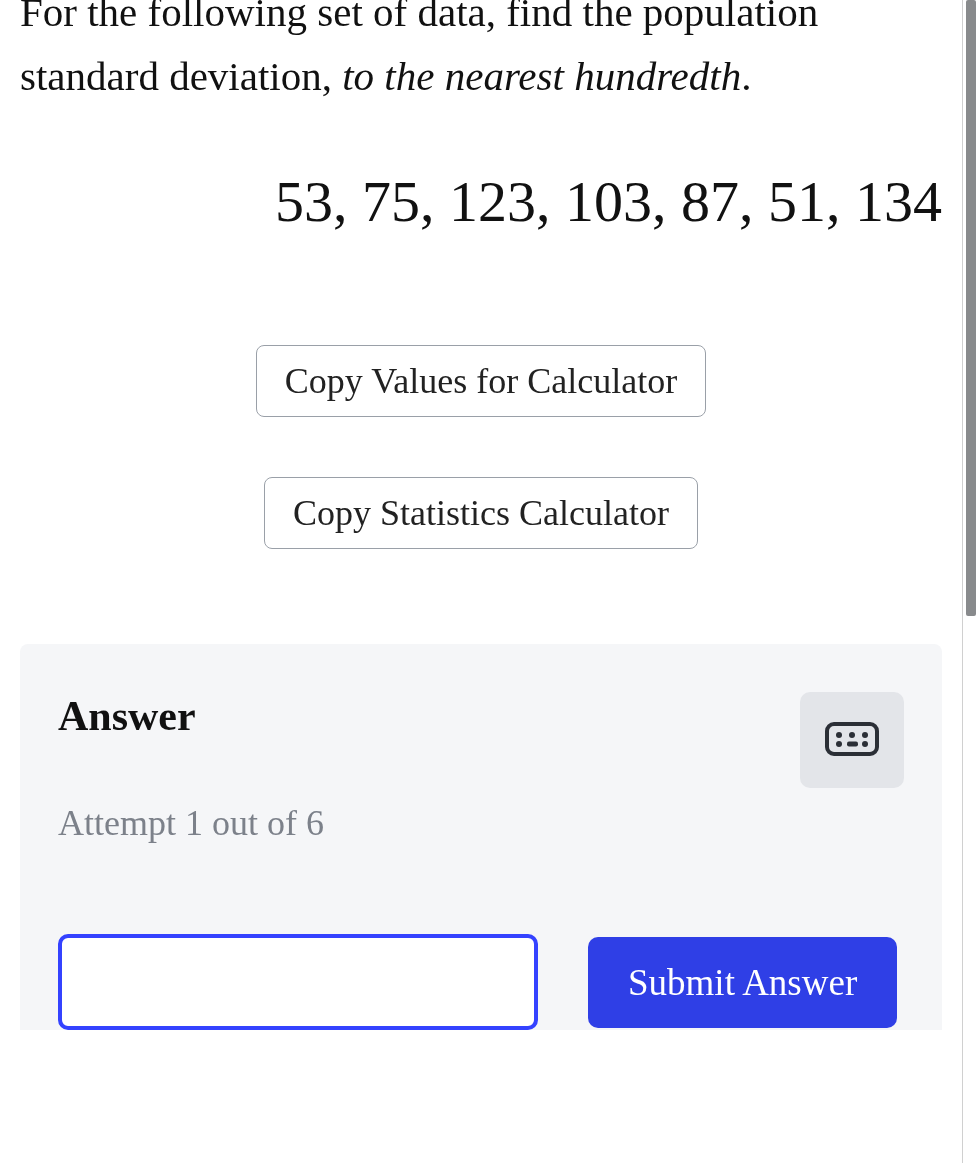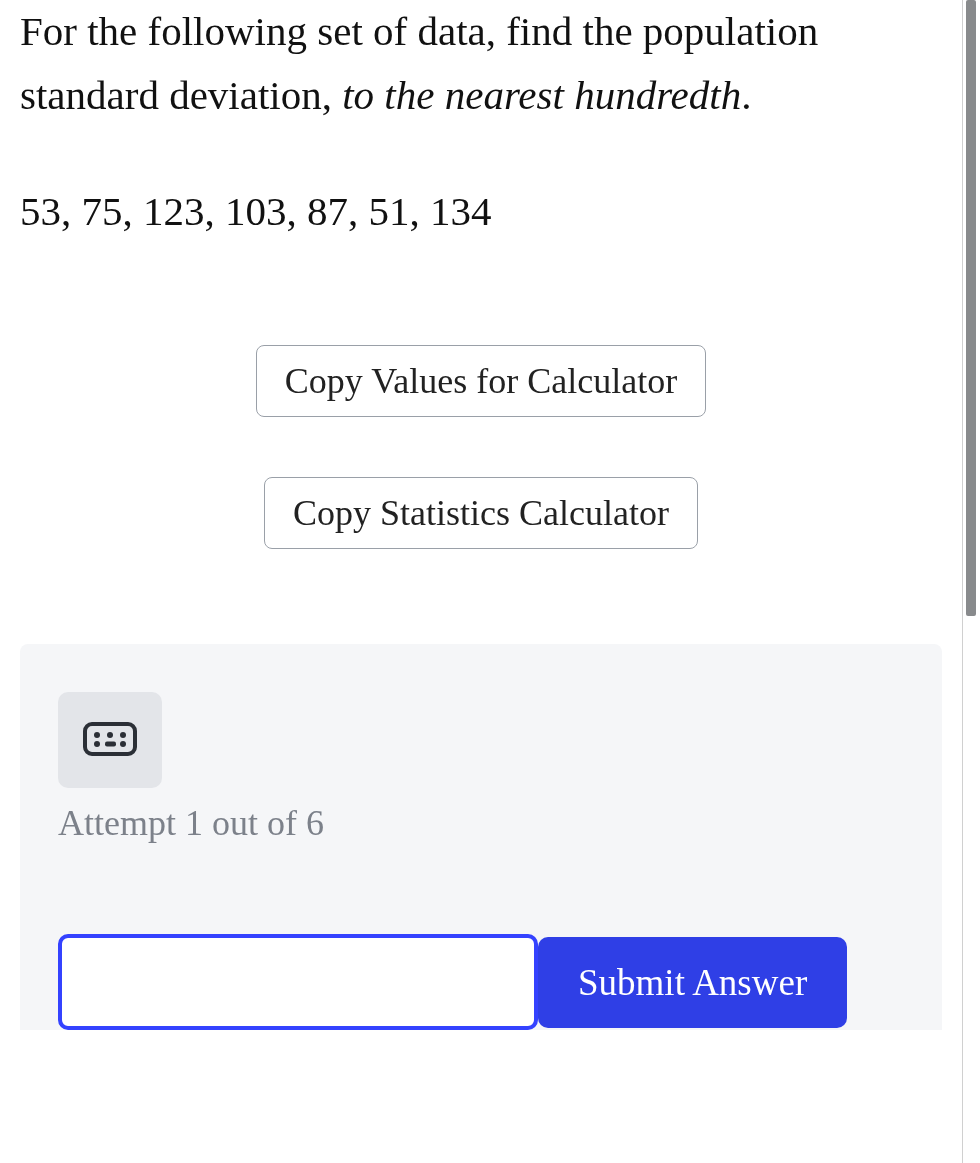--- a/index.html
+++ b/index.html
@@ -43,22 +43,22 @@
     font-size: 41px;
     line-height: 1.55;
     color: #111;
     font-weight: 400;
     margin-bottom: 60px;
   }
   .question .italic {
     font-style: italic;
   }
   .data-values {
-    text-align: left;
-    font-size: 41px;
+    text-align: right;
+    font-size: 58px;
     font-weight: 400;
     color: #111;
     margin-bottom: 110px;
     font-family: Georgia, serif;
   }
   .action-buttons {
     display: flex;
     flex-direction: column;
     align-items: center;
     gap: 60px;
@@ -107,20 +107,21 @@
     height: 34px;
   }
   .attempt-text {
     font-size: 36px;
     color: #7c818a;
     margin-bottom: 90px;
   }
   .answer-row {
     display: flex;
     align-items: center;
+    gap: 50px;
   }
   .answer-input {
     width: 480px;
     height: 96px;
     border: 4px solid #3442ff;
     border-radius: 10px;
     background: #ffffff;
     font-size: 40px;
     font-family: Georgia, serif;
     padding: 0 18px;
@@ -165,20 +166,21 @@
 
   <div class="data-values">53, 75, 123, 103, 87, 51, 134</div>
 
   <div class="action-buttons">
     <button class="secondary-btn">Copy Values for Calculator</button>
     <button class="secondary-btn">Copy Statistics Calculator</button>
   </div>
 
   <div class="answer-panel">
     <div class="answer-header">
+      <div class="answer-title">Answer</div>
       <button class="keypad-btn">
         <span>
           <svg class="keypad-svg" viewBox="0 0 54 34">
             <rect x="2" y="2" width="50" height="30" rx="7" ry="7" fill="none" stroke="#2b2f36" stroke-width="4"></rect>
             <circle cx="14" cy="13" r="3" fill="#2b2f36"></circle>
             <circle cx="27" cy="13" r="3" fill="#2b2f36"></circle>
             <circle cx="40" cy="13" r="3" fill="#2b2f36"></circle>
             <circle cx="14" cy="22" r="3" fill="#2b2f36"></circle>
             <rect x="22" y="19.5" width="11" height="5" rx="2" fill="#2b2f36"></rect>
             <circle cx="40" cy="22" r="3" fill="#2b2f36"></circle>

